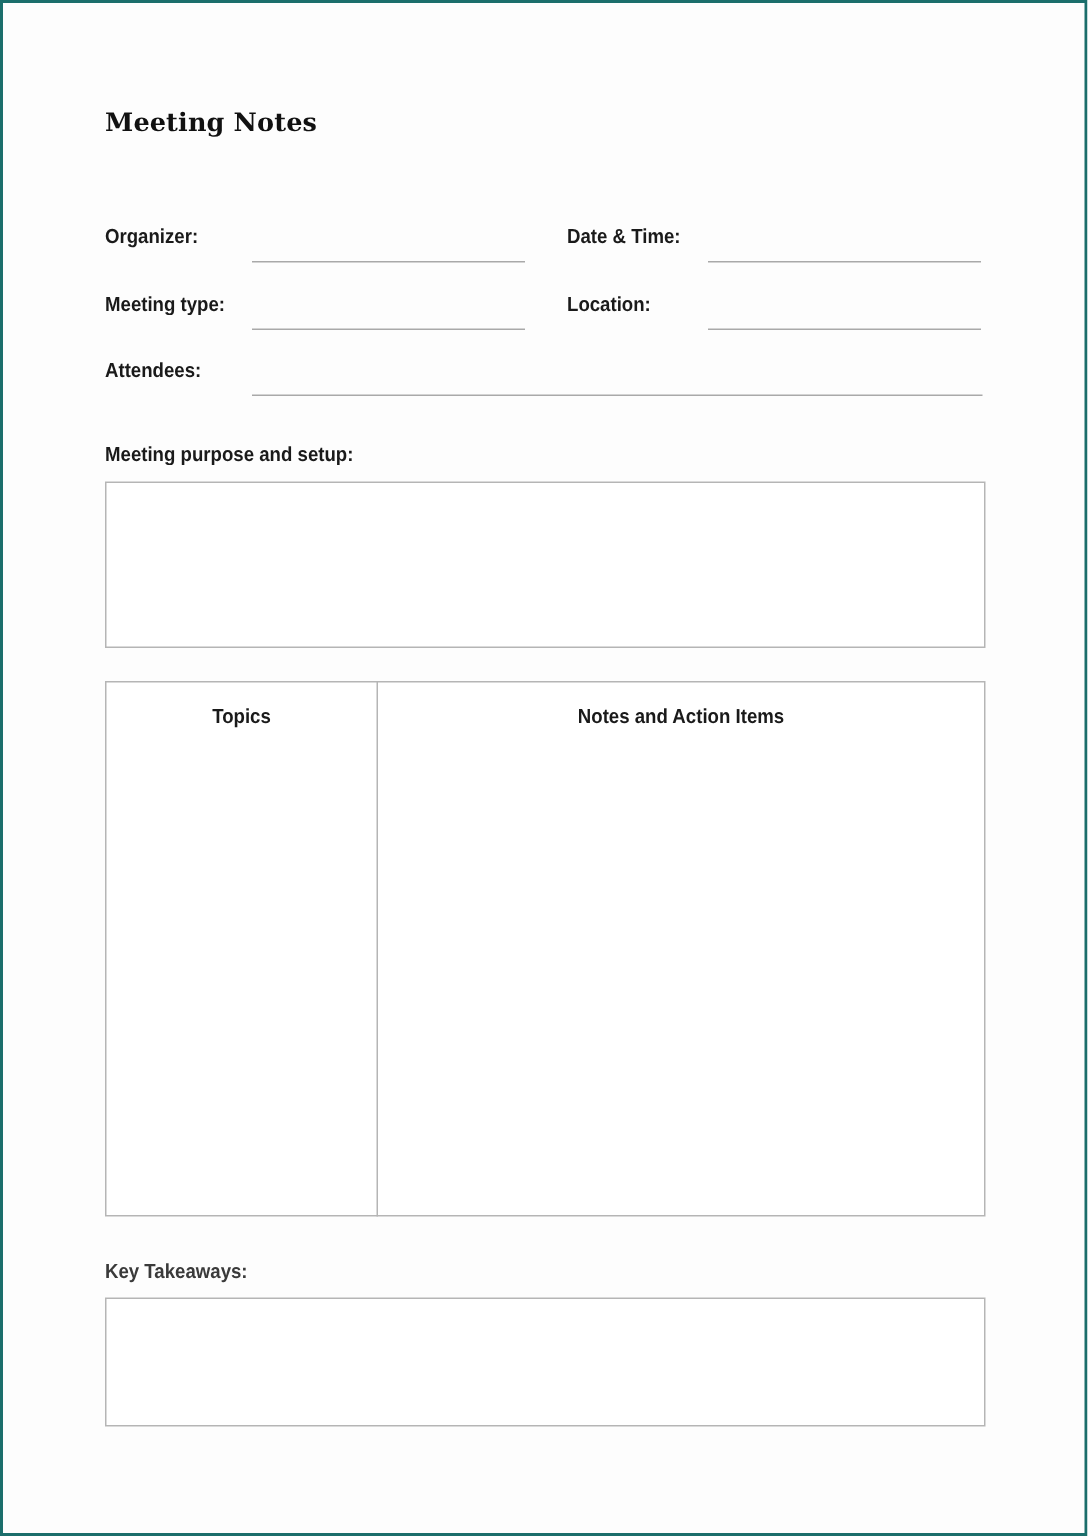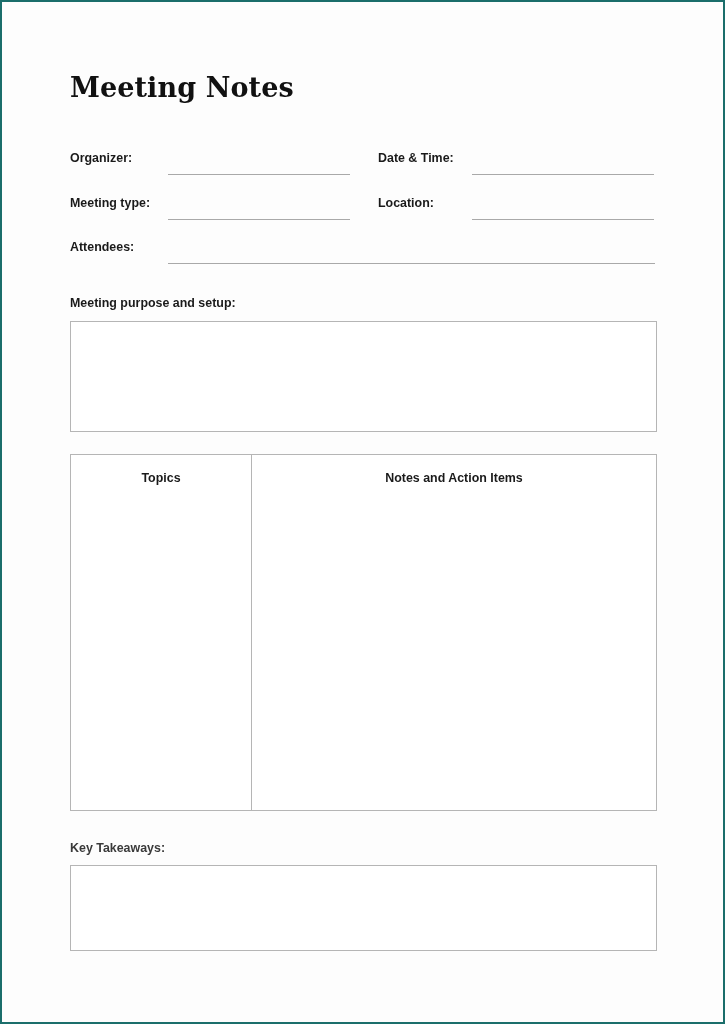--- a/index.html
+++ b/index.html
@@ -8,21 +8,21 @@
     background: #ffffff;
     font-family: "Liberation Sans", "DejaVu Sans", sans-serif;
   }
   .frame {
     position: absolute; left: 0; top: 0; width: 725px; height: 1024px;
     box-sizing: border-box; border: 2px solid #1b6e6b; background: #fdfdfd;
   }
   .title {
     position: absolute; left: 70px; top: 72px;
     font-family: "DejaVu Serif", "Liberation Serif", serif;
-    font-weight: bold; font-size: 27px; color: #111; letter-spacing: 0.1px;
+    font-weight: bold; font-size: 17px; color: #111; letter-spacing: 0.1px;
   }
   .label {
     position: absolute; font-weight: bold; font-size: 13.5px; color: #1a1a1a;
     font-family: "Liberation Sans", sans-serif; transform: scaleX(0.92); transform-origin: left center;
   }
   .line {
     position: absolute; height: 0; border-top: 1.5px solid #a9a9a9;
   }
   .box {
     position: absolute; box-sizing: border-box; border: 1.5px solid #b5b5b5; background: #fff;

